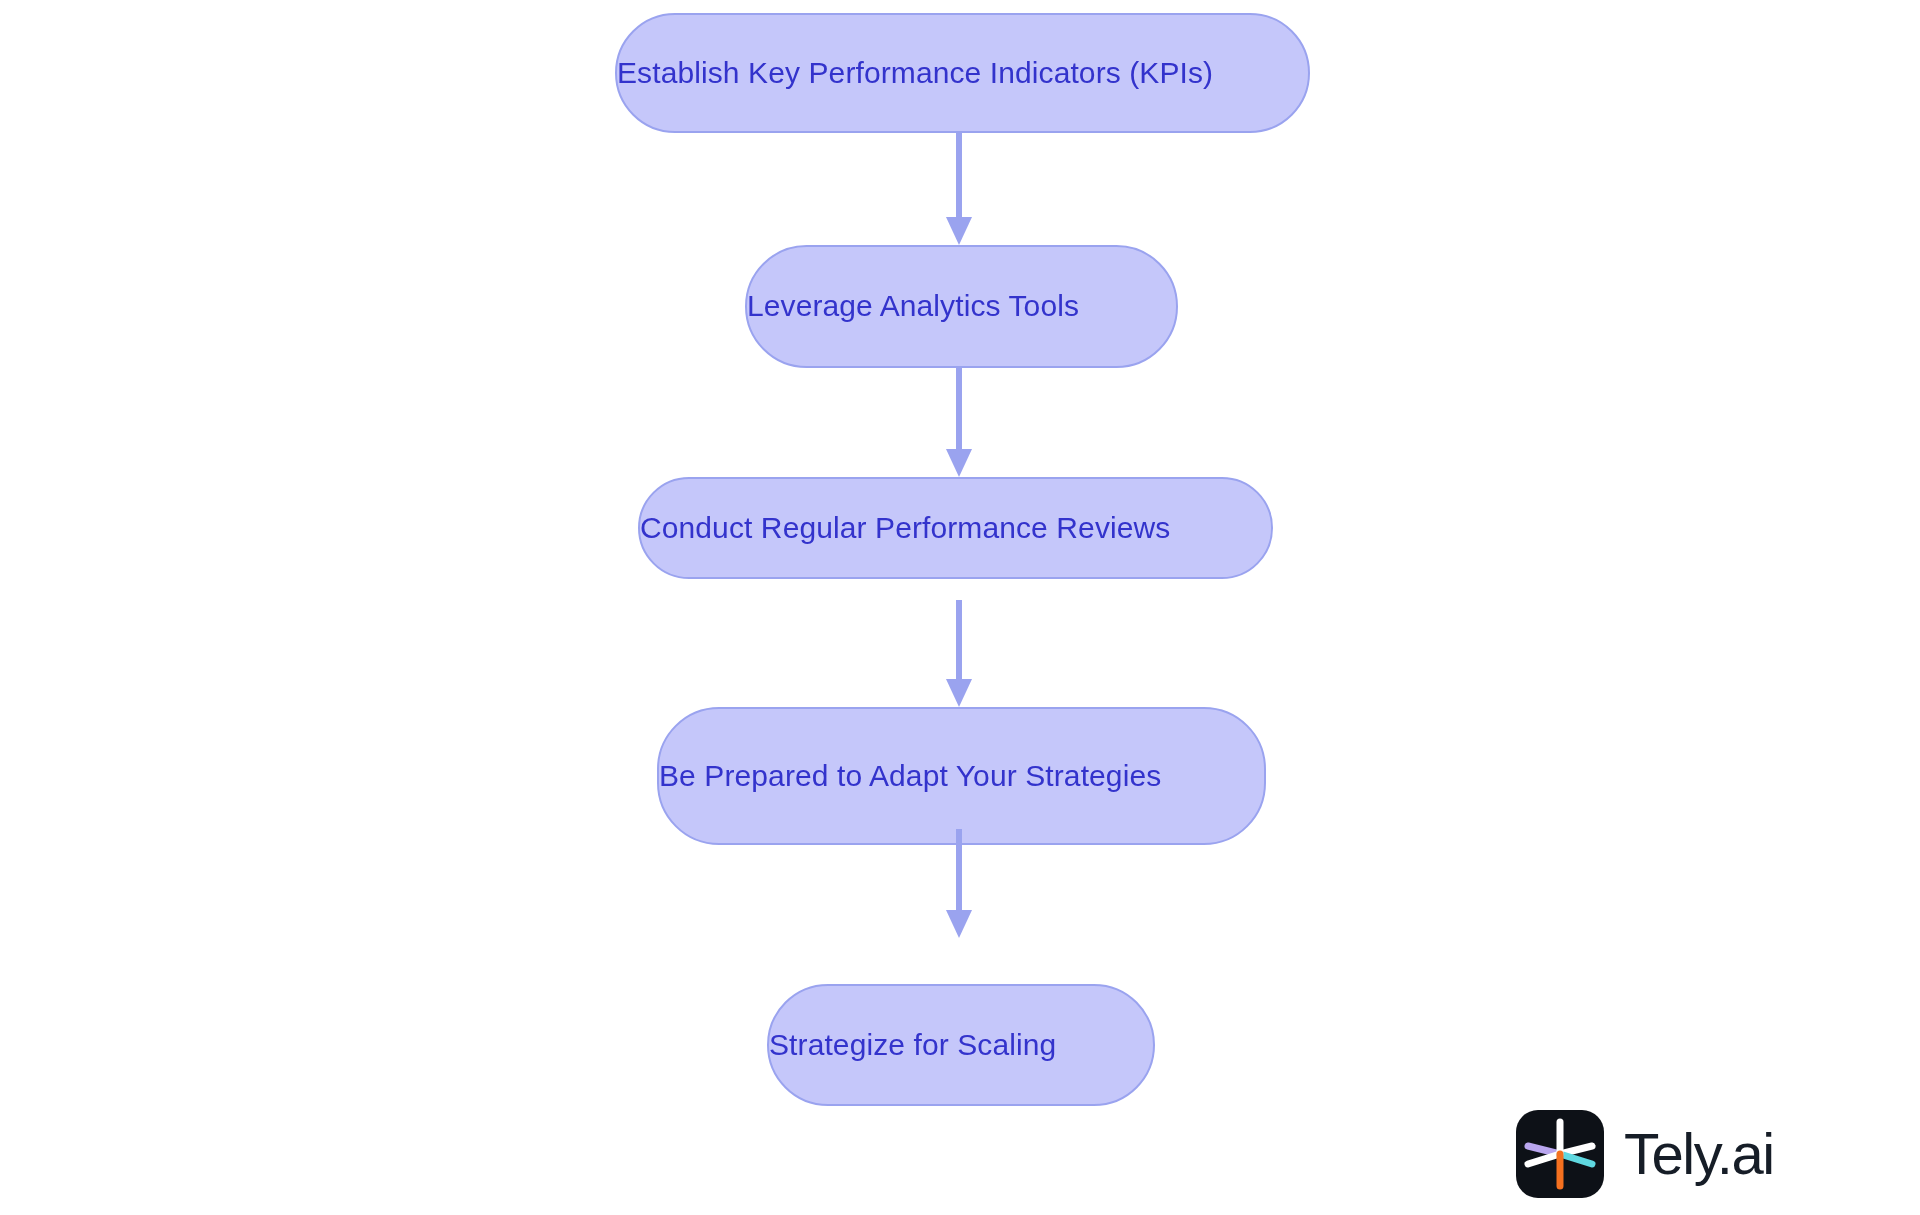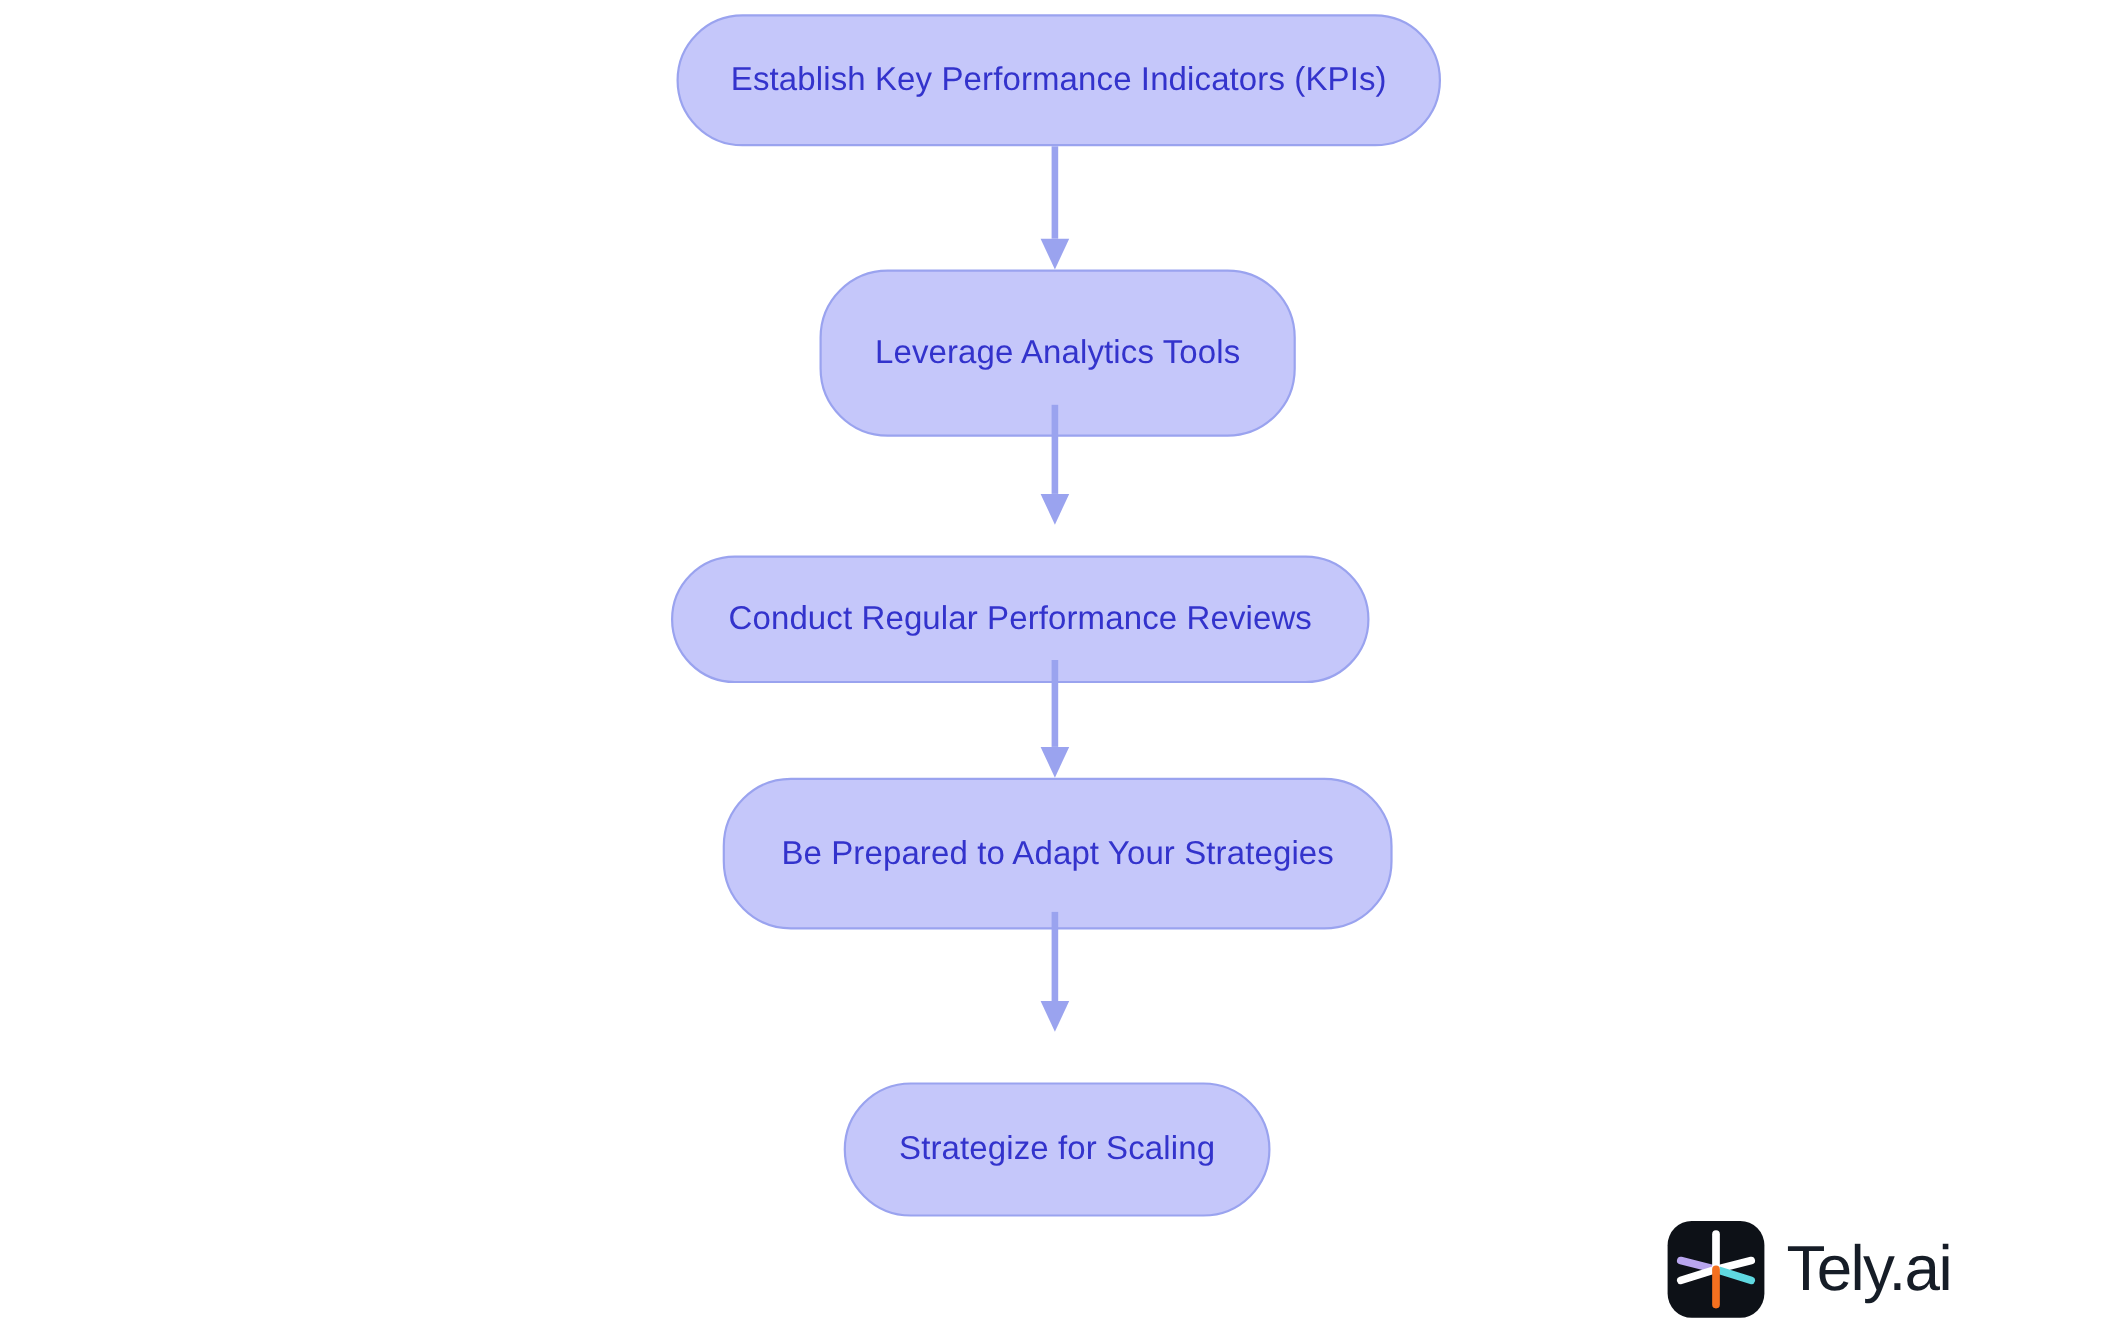--- a/index.html
+++ b/index.html
@@ -25,21 +25,20 @@
 
   
   .node {
     position: absolute;
     box-sizing: border-box;
     background: #c5c7fa;
     border: 2px solid #9aa3ef;
     border-radius: 62px;
     display: flex;
     align-items: center;
-    justify-content: center;
     text-align: center;
   }
   .node-label {
     color: #3333cc;
     font-family: "Liberation Sans", sans-serif;
     font-size: 30px;
     font-weight: 400;
     letter-spacing: 0.1px;
     line-height: 1.15;
     white-space: nowrap;
@@ -93,28 +92,28 @@
 
 <div id="flow-canvas">
 
   <div class="node" style="left:615px; top:13px; width:695px; height:120px;">
     <span class="node-label">Establish Key Performance Indicators (KPIs)</span>
   </div>
 
   <div class="connector" style="left:956px; top:133px; height:84px;"></div>
   <div class="arrowhead" style="left:946px; top:217px;"></div>
 
-  <div class="node" style="left:745px; top:245px; width:433px; height:152px;">
+  <div class="node" style="left:745px; top:245px; width:433px; height:123px;">
     <span class="node-label">Leverage Analytics Tools</span>
   </div>
 
   <div class="connector" style="left:956px; top:368px; height:81px;"></div>
   <div class="arrowhead" style="left:946px; top:449px;"></div>
 
-  <div class="node" style="left:610px; top:477px; width:635px; height:116px;margin-top:28px;">
+  <div class="node" style="left:638px; top:477px; width:635px; height:102px;">
     <span class="node-label">Conduct Regular Performance Reviews</span>
   </div>
 
   <div class="connector" style="left:956px; top:600px; height:79px;"></div>
   <div class="arrowhead" style="left:946px; top:679px;"></div>
 
   <div class="node" style="left:657px; top:707px; width:609px; height:138px;">
     <span class="node-label">Be Prepared to Adapt Your Strategies</span>
   </div>
 

